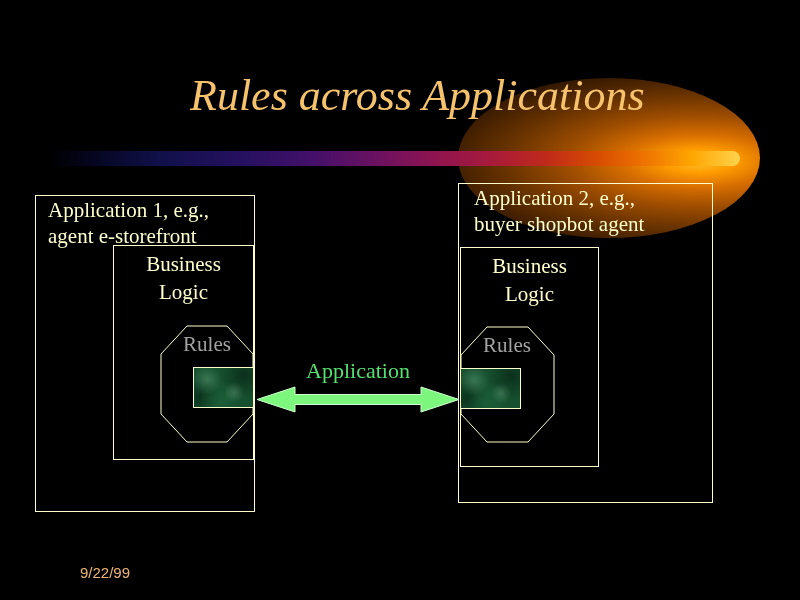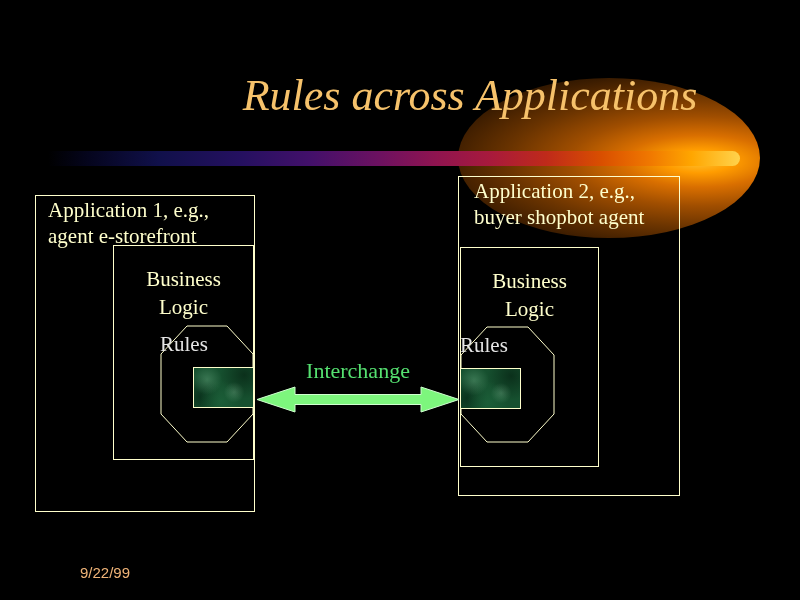--- a/index.html
+++ b/index.html
@@ -43,78 +43,79 @@
     z-index: 2;
   }
 
   
   .title {
     position: absolute;
     left: 190px;
     top: 72px;
     width: 560px;
     margin: 0;
-    text-align: center;
+    text-align: left;
     font-style: italic;
     font-weight: normal;
     font-size: 44px;
     line-height: 1.1;
     color: #F6C26B;
     z-index: 3;
   }
 
   
   .box {
     position: absolute;
     border: 1px solid #FFFFCC;
     background: transparent;
     box-sizing: border-box;
     z-index: 4;
     padding-left: 15px;
   }
   .app1-box  { left: 35px;  top: 195px; width: 220px; height: 317px; }
-  .app2-box  { left: 458px; top: 176px; width: 222px; height: 320px; }
+  .app2-box  { left: 458px; top: 183px; width: 255px; height: 320px; }
   .bl1-box   { left: 113px; top: 245px; width: 141px; height: 215px; }
   .bl2-box   { left: 460px; top: 247px; width: 139px; height: 220px; }
 
   .app-label {
     position: absolute;
     top: 1px;
     left: 12px;
     font-size: 21px;
     line-height: 26px;
     color: #FFFFCC;
     white-space: nowrap;
   }
   .app2-box .app-label { left: 15px; }
 
   .bl-label {
     position: absolute;
-    top: 19px;
+    top: 4px;
     left: 0;
     width: 100%;
     text-align: center;
     font-size: 21px;
     line-height: 28px;
     color: #FFFFCC;
   }
 
   
   .oct-svg {
     position: absolute;
     z-index: 5;
   }
   .oct1 { left: 160px; top: 325px; }
   .oct2 { left: 460px; top: 326px; }
 
   .rules-label {
     position: absolute;
     width: 94px;
+    text-align: center;
     font-size: 21px;
-    color: #e5e5e5;
+    color: #a3a3a3;
     z-index: 6;
   }
   .rules1 { left: 160px; top: 332px; }
   .rules2 { left: 460px; top: 333px; }
 
   .green-rect {
     position: absolute;
     width: 61px;
     height: 41px;
     box-sizing: border-box;
@@ -201,20 +202,20 @@
       <div>Business</div>
       <div>Logic</div>
     </div>
   </div>
   <svg class="oct-svg oct2" width="95" height="117" viewBox="0 0 95 117">
     <polygon points="27,1 68,1 94,29 94,88 68,116 27,116 1,88 1,29" fill="none" stroke-width="1" stroke="#FFFFCC"></polygon>
   </svg>
   <div class="rules-label rules2">Rules</div>
   <div class="green-rect green2"></div>
 
-  <div class="interchange-label">Interchange</div>
+  <div class="interchange-label">Application</div>
   <svg class="arrow-svg" width="204" height="27" viewBox="0 0 204 27">
     <polygon points="1,13.5 39,1 39,8.5 165,8.5 165,1 203,13.5 165,26 165,18.5 39,18.5 39,26" stroke-width="1" stroke="#CFFFCF" fill="#7DF67D"></polygon>
   </svg>
 
   <div class="footer-date">9/22/99</div>
 
 </div>
 
 </body></html>

